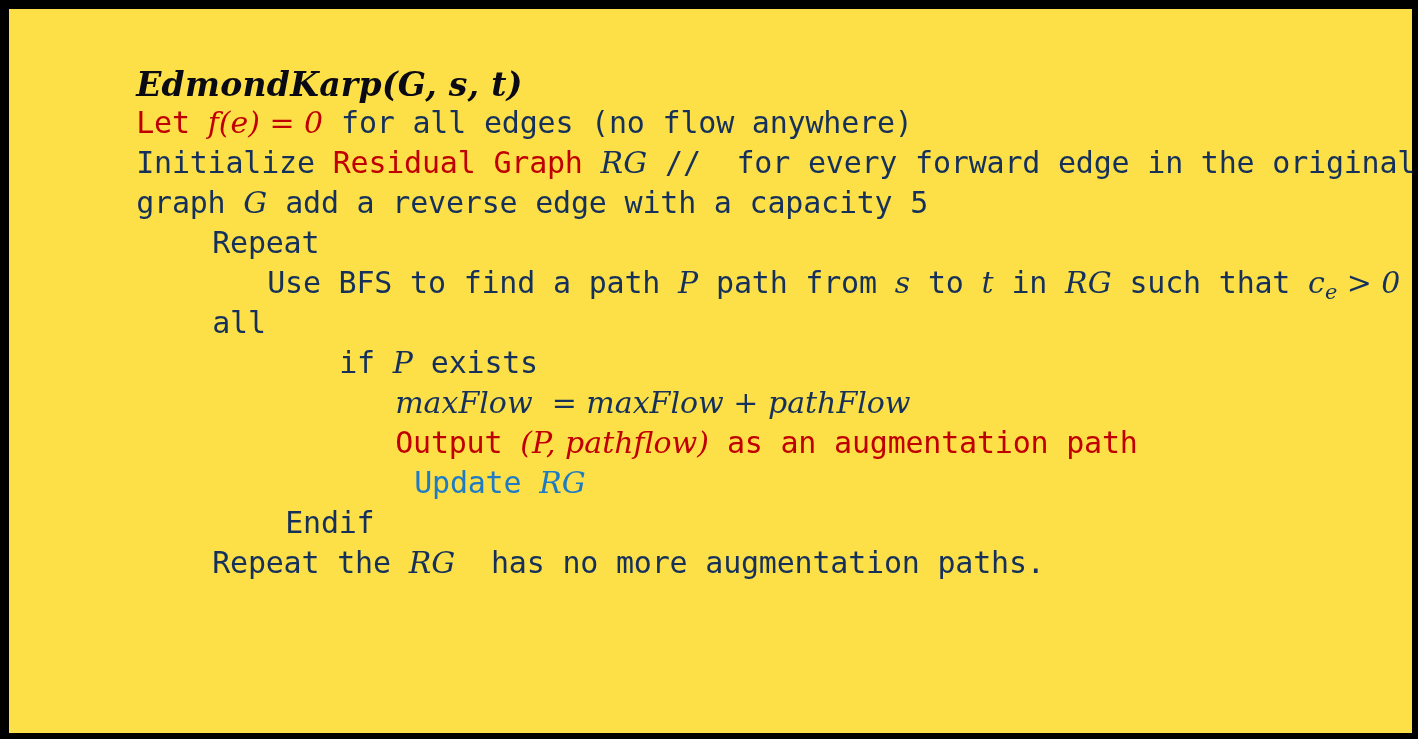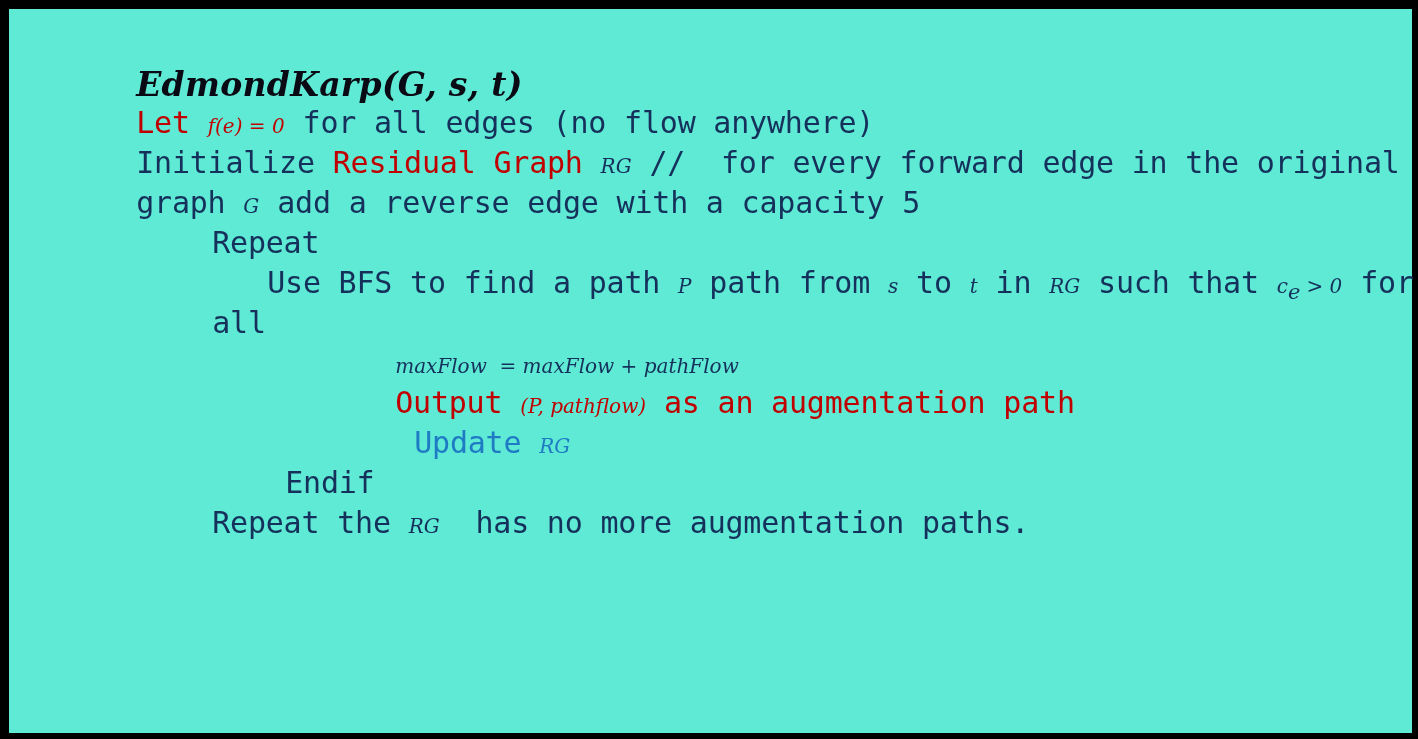--- a/index.html
+++ b/index.html
@@ -13,21 +13,21 @@
     overflow: hidden;
     font-family: "DejaVu Sans Mono", monospace;
   }
 
   
   #pseudocode-frame {
     position: relative;
     box-sizing: border-box;
     width: 1418px;
     height: 739px;
-    background: #5eead4;
+    background: #fde047;
     border-top: 9px solid #000000;
     border-left: 9px solid #000000;
     border-right: 6px solid #000000;
     border-bottom: 6px solid #000000;
   }
 
   #code-body {
     position: absolute;
     left: 11px;
     top: 10px;
@@ -44,21 +44,21 @@
     color: #15315B;
     letter-spacing: -0.2px;
   }
   .line.title-line {
     height: 44px;
     line-height: 44px;
   }
 
   
   .mono  { font-family: "DejaVu Sans Mono", monospace; font-size: 30px; }
-  .math  { font-family: "DejaVu Serif", serif; font-style: italic; font-size: 20px; letter-spacing: 0px; }
+  .math  { font-family: "DejaVu Serif", serif; font-style: italic; font-size: 30px; letter-spacing: 0px; }
   .navy  { color: #15315B; }
   .red   { color: #C00000; }
   .blue  { color: #1F7BC4; }
 
   .title-text {
     font-family: "DejaVu Serif", serif;
     font-style: italic;
     font-weight: bold;
     font-size: 33px;
     color: #0A0A14;
@@ -111,20 +111,23 @@
 
     <div class="line ind-6">
       <span class="mono navy">Use BFS to find a path </span><span class="math navy">P</span><span class="mono navy"> path from </span><span class="math navy">s</span><span class="mono navy"> to </span><span class="math navy"></span><span class="math navy">t</span><span class="mono navy"> in </span><span class="math navy">RG</span><span class="mono navy"> such that </span><span class="math navy">c</span><span class="sub navy">e</span><span class="math navy"> &gt; 0</span><span class="mono navy"> for</span>
     </div>
 
     <div class="line ind-4">
       <span class="mono navy">all</span>
     </div>
 
 
+    <div class="line ind-10">
+      <span class="mono navy">if </span><span class="math navy">P</span><span class="mono navy"> exists</span>
+    </div>
 
 
     <div class="line ind-13">
       <span class="math navy">maxFlow  = maxFlow + pathFlow</span>
     </div>
 
     <div class="line ind-13">
       <span class="mono red">Output </span><span class="math red">(P, pathflow)</span><span class="mono red"> as an augmentation path</span>
     </div>
 

